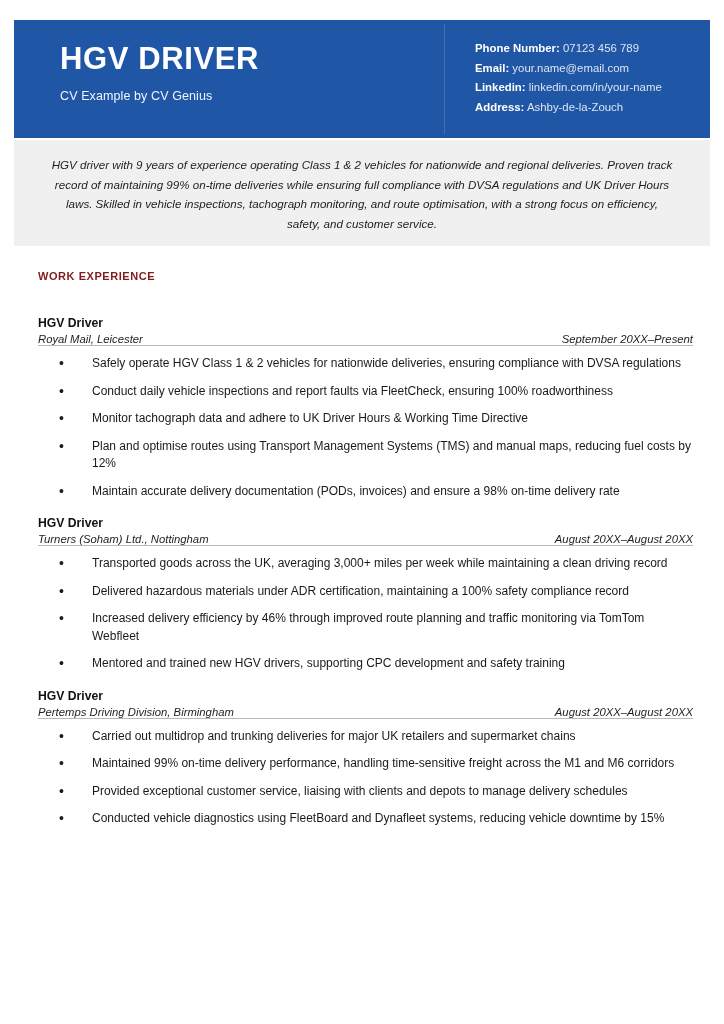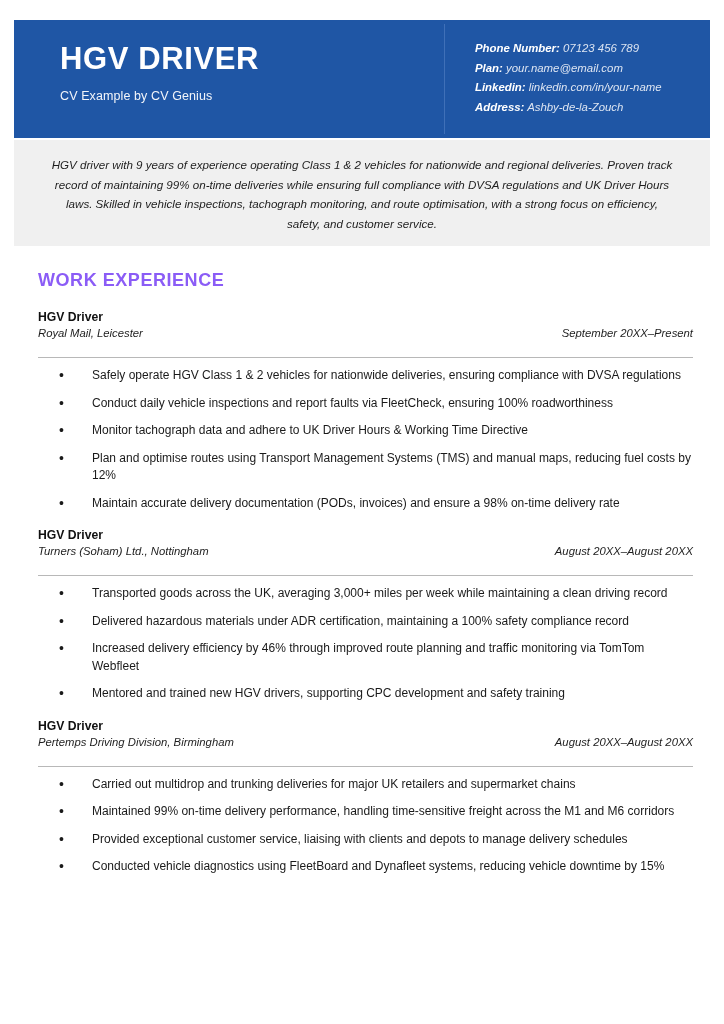--- a/index.html
+++ b/index.html
@@ -63,21 +63,20 @@
   .header-right {
     flex: 1;
     padding: 19px 0 0 30px;
     box-sizing: border-box;
   }
   .contact-line {
     font-size: 11.4px;
     line-height: 19.5px;
     color: #dde5f2;
     white-space: nowrap;
-    font-style: italic;
   }
   .contact-label {
     color: #ffffff;
     font-weight: bold;
   }
 
   
   .summary-band {
     position: absolute;
     left: 14px;
@@ -101,42 +100,42 @@
   }
 
   
   .content {
     position: absolute;
     left: 38px;
     top: 270px;
     width: 655px;
   }
   .section-heading {
-    color: #8b5cf6;
-    font-size: 18px;
+    color: #7f1d1d;
+    font-size: 11px;
     font-weight: bold;
     letter-spacing: 0.55px;
-    margin: 0 0 19px 0;
+    margin: 0 0 34px 0;
   }
 
   .job {
     margin-bottom: 4px;
   }
   .job-title {
     font-size: 12.2px;
     font-weight: bold;
     color: #111111;
     margin: 0 0 3px 0;
   }
   .job-meta {
     display: flex;
     justify-content: space-between;
     align-items: baseline;
     border-bottom: 1px solid #b8b8b8;
-    padding-bottom: 18px;
+    padding-bottom: 0;
   }
   .job-employer,
   .job-dates {
     font-size: 11.3px;
     font-style: italic;
     color: #1d1d1d;
     white-space: nowrap;
   }
 
   .bullets {
@@ -179,21 +178,21 @@
       <div class="name-title">HGV DRIVER</div>
       <div class="name-subtitle">CV Example by CV Genius</div>
     </div>
     <div class="header-divider"></div>
     <div class="header-right">
       <div class="contact-line">
         <span class="contact-label">Phone Number:</span>
         <span>07123 456 789</span>
       </div>
       <div class="contact-line">
-        <span class="contact-label">Plan:</span>
+        <span class="contact-label">Email:</span>
         <span>your.name@email.com</span>
       </div>
       <div class="contact-line">
         <span class="contact-label">Linkedin:</span>
         <span>linkedin.com/in/your-name</span>
       </div>
       <div class="contact-line">
         <span class="contact-label">Address:</span>
         <span>Ashby-de-la-Zouch</span>
       </div>

